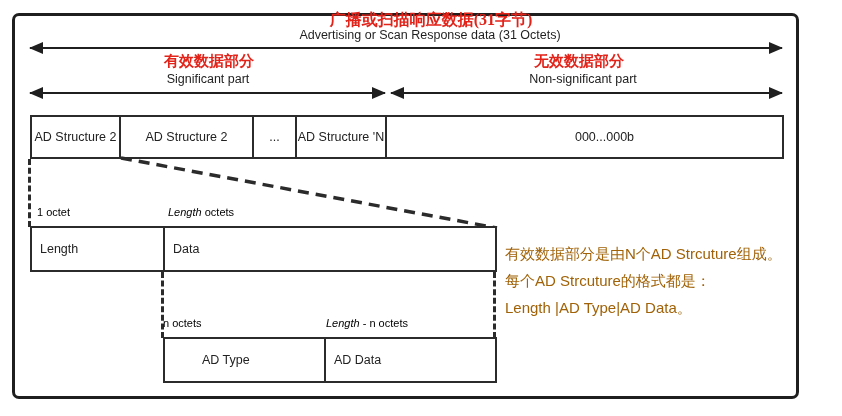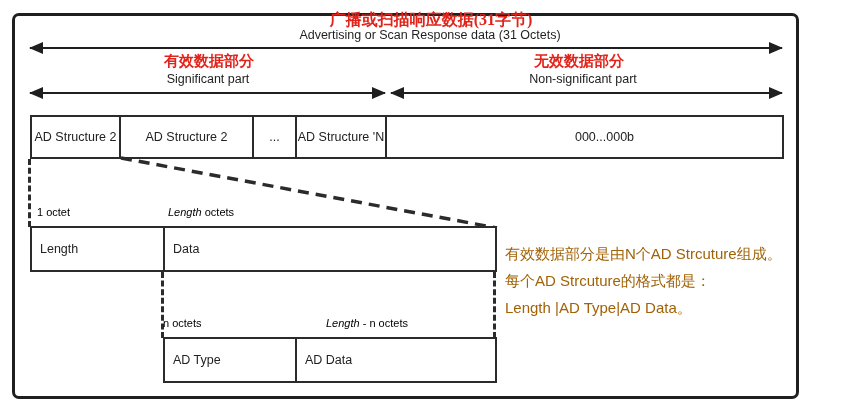--- a/index.html
+++ b/index.html
@@ -75,21 +75,21 @@
     display:flex; align-items:center; font-size:12.5px;
     padding-left:8px; border-right:2px solid #2b2b2b; overflow:hidden;
     white-space:nowrap;
   }
   .len-box .cell:last-child, .adt-box .cell:last-child { border-right:none; }
   .len-left { width:133px; } .len-right { flex:1; }
 
   
   .adt-box {
     position:absolute; left:163px; top:337px; width:334px; height:46px;
-    display:flex; border:2px solid #2b2b2b; background:#fff;
+    display:flex; border:2px solid #2b2b2b; background:#fff;padding-left:29px;
   }
   .adt-left { width:132px; } .adt-right { flex:1; }
 
   
   .note {
     position:absolute; left:505px; top:240px; width:310px;
     font-size:15px; line-height:27px; color:#a16207; white-space:nowrap;
   }
 </style>
 </head>

